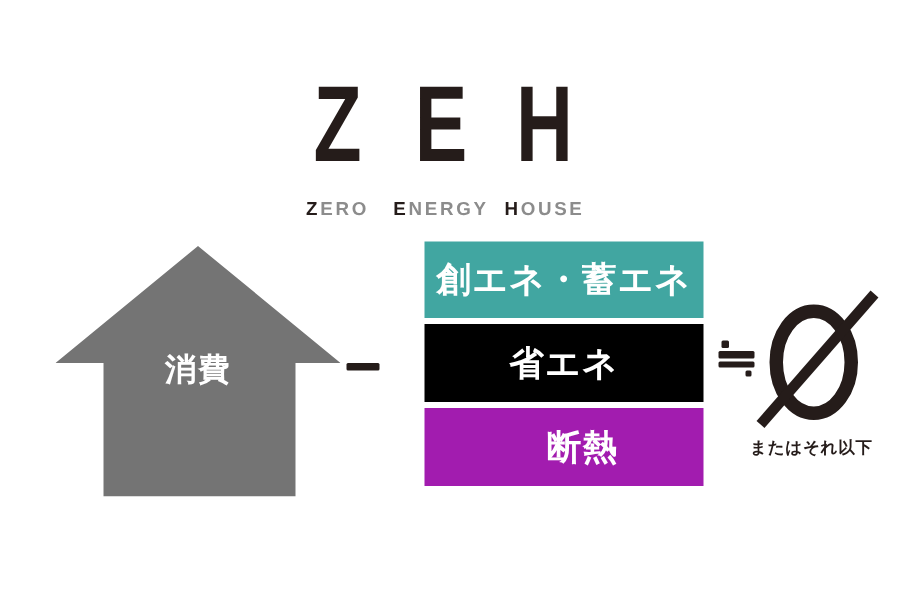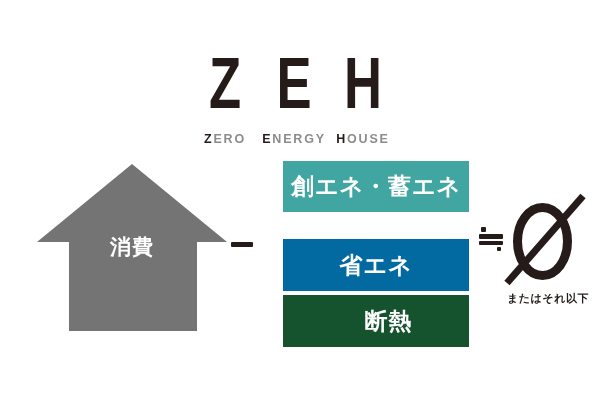--- a/index.html
+++ b/index.html
@@ -129,21 +129,20 @@
   .approx .bar.b2 { top: 13.5px; }
 
   
   .zero { position: absolute; left: 502px; top: 191px; width: 86px; height: 97px; }
 
   .zero-caption {
     position: absolute;
     left: 500px;
     top: 291px;
     width: 96px;
-    text-align: center;
     font-size: 11px;
     font-weight: bold;
     letter-spacing: 0.5px;
     color: #251c1a;
     white-space: nowrap;
   }
 </style>
 </head>
 <body>
 
@@ -170,24 +169,24 @@
       <div>消費</div>
     </div>
   </div>
 
   <div class="minus-sign"></div>
 
   <div class="stack">
     <div class="stack-row" style="background: rgb(65, 166, 161);">
       <span>創エネ・蓄エネ</span>
     </div>
-    <div class="stack-row" style="background: #0369a1; margin-top: 23px;">
+    <div class="stack-row" style="background: #000000;">
       <span>省エネ</span>
     </div>
-    <div class="stack-row" style="background: #14532d; padding-left: 25px;">
+    <div class="stack-row" style="background: #a21caf; padding-left: 25px;">
       <span>断熱</span>
     </div>
   </div>
 
   <div class="approx">
     <div class="dot top"></div>
     <div class="bar b1"></div>
     <div class="bar b2"></div>
     <div class="dot bottom"></div>
   </div>

